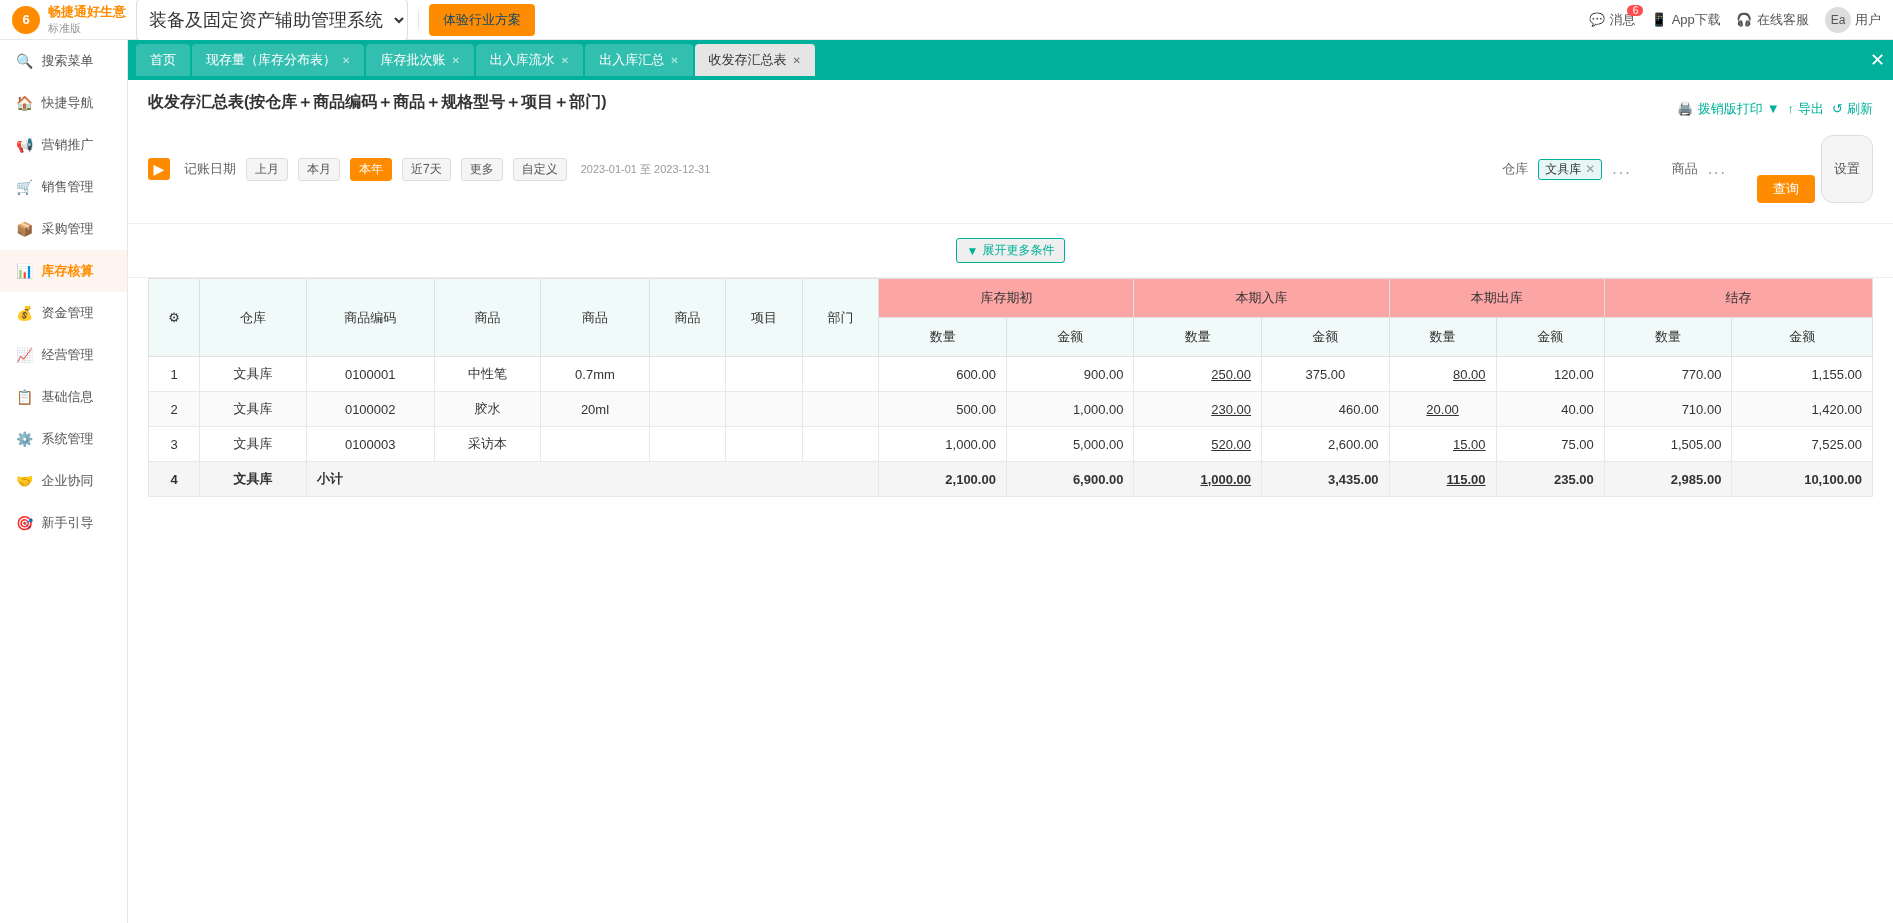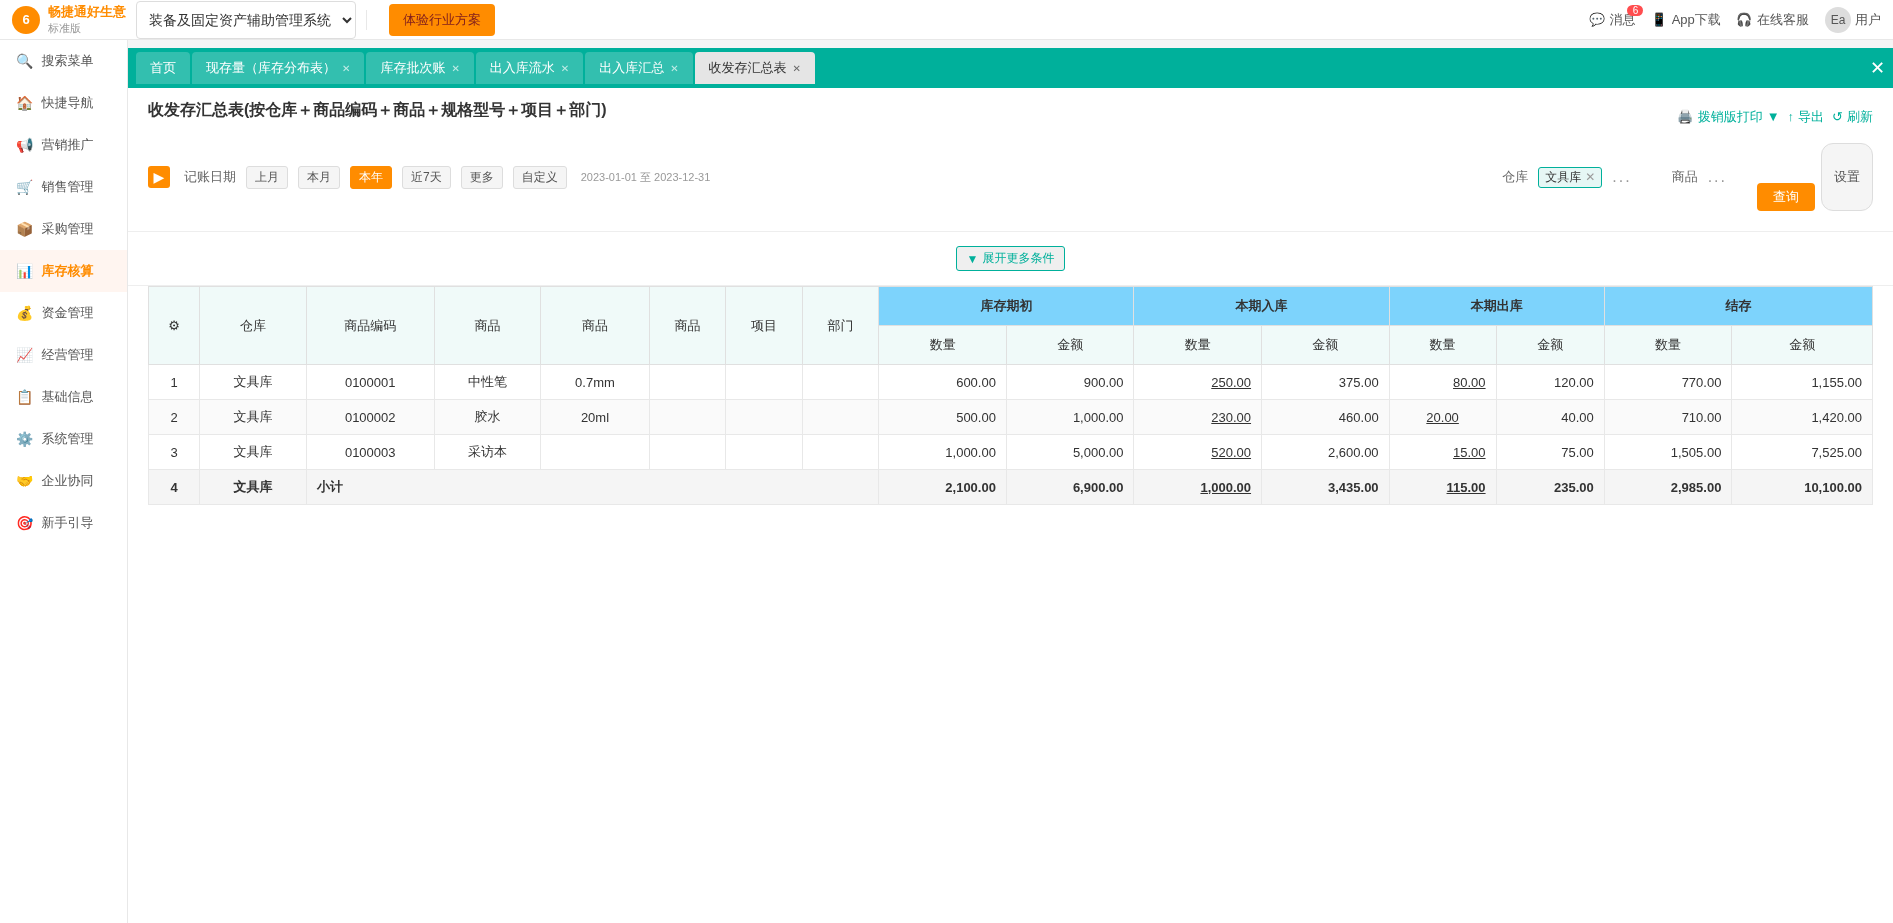--- a/index.html
+++ b/index.html
@@ -16,21 +16,21 @@
     .sidebar { width: 128px; background: #fff; border-right: 1px solid #e8e8e8; display: flex; flex-direction: column; }
     .sidebar-menu { flex: 1; overflow-y: auto; }
     .sidebar-item { display: flex; align-items: center; gap: 8px; padding: 12px 16px; cursor: pointer; color: #555; font-size: 13px; }
     .sidebar-item.active { background: #fff5f0; color: #ff8c00; font-weight: bold; }
     .sidebar-item .icon { font-size: 14px; }
 
     
     .content-area { flex: 1; display: flex; flex-direction: column; overflow: hidden; }
 
     
-    .tab-bar { height: 40px; background: #00b09b; display: flex; align-items: center; padding: 0 8px; gap: 2px; position: relative; margin-top: 8px; }
+    .tab-bar { height: 40px; background: #00b09b; display: flex; align-items: center; padding: 0 8px; gap: 2px; position: relative; }
     .tab { display: flex; align-items: center; gap: 6px; padding: 0 14px; height: 32px; background: rgba(255,255,255,0.2); color: #fff; border-radius: 4px 4px 0 0; cursor: pointer; font-size: 13px; }
     .tab.active { background: #e5e5e5; color: #333; }
     .tab .close-btn { font-size: 10px; cursor: pointer; opacity: 0.7; }
     .tab-close-all { margin-left: auto; color: #fff; cursor: pointer; font-size: 18px; }
 
     
     .page-content { flex: 1; overflow: auto; background: #fff; padding: 0; }
     .page-title { font-size: 16px; font-weight: bold; color: #333; margin-bottom: 12px; }
     .filter-label { color: #666; font-size: 13px; }
     .filter-btn { padding: 2px 8px; border-radius: 3px; cursor: pointer; font-size: 12px; background: #f5f5f5; border: 1px solid #ddd; color: #555; }
@@ -50,34 +50,34 @@
     
     .page-top { padding: 12px 20px; background: #fff; border-bottom: 1px solid #eee; }
     .page-title-row { display: flex; justify-content: space-between; align-items: center; margin-bottom: 10px; }
     .more-dots { color: #999; cursor: pointer; font-size: 16px; letter-spacing: 2px; }
 
     
     .table-wrapper { padding: 0 20px; overflow-x: auto; }
     table { width: 100%; border-collapse: collapse; font-size: 13px; }
     thead tr { background: #f0faf9; }
     thead th { padding: 10px 8px; text-align: center; color: #333; font-weight: normal; border: 1px solid #e0e0e0; white-space: nowrap; }
-    thead th.group-header { background: #7dd3fc; font-weight: bold; }
+    thead th.group-header { background: #fca5a5; font-weight: normal; }
     tbody tr { background: #fff; }
     tbody tr:nth-child(even) { background: #fafafa; }
     tbody td { padding: 8px 10px; text-align: center; border: 1px solid #e8e8e8; }
     .bold-row td { font-weight: bold; background: #f5f5f5; }
     tfoot tr { background: #f5f5f5; font-weight: bold; }
     tfoot td { padding: 10px 10px; text-align: center; border: 1px solid #e0e0e0; }
     .underline { text-decoration: underline; color: #333; }
 
     
     .logo-area { display: flex; align-items: center; gap: 8px; }
     .logo-circle { width: 28px; height: 28px; background: #ff8c00; border-radius: 50%; display: flex; align-items: center; justify-content: center; color: #fff; font-weight: bold; font-size: 13px; }
-    .sys-select { border: 1px solid #ddd; border-radius: 4px; padding: 9px 8px; font-size: 14px; color: #333; background: #fff; cursor: pointer; }
-    .experience-btn { background: #ff8c00; color: #7f1d1d; border: none; border-radius: 4px; padding: 7px 14px; cursor: pointer; font-size: 13px; margin-left: 12px; }
+    .sys-select { border: 1px solid #ddd; border-radius: 4px; padding: 9px 8px; font-size: 18px; color: #333; background: #fff; cursor: pointer; }
+    .experience-btn { background: #ff8c00; color: #0c4a6e; border: none; border-radius: 4px; padding: 7px 14px; cursor: pointer; font-size: 13px; }
     .top-bar-icon { display: flex; align-items: center; gap: 4px; color: #555; cursor: pointer; font-size: 13px; position: relative; }
     .badge { background: #ff4d4f; color: #fff; border-radius: 10px; font-size: 10px; padding: 0 4px; position: absolute; top: -6px; right: -8px; min-width: 16px; text-align: center; }
     .user-avatar { width: 26px; height: 26px; border-radius: 50%; background: #ddd; display: flex; align-items: center; justify-content: center; font-size: 12px; color: #555; }
 
     
     .expand-row { text-align: center; padding: 6px; border-bottom: 1px solid #eee; }
     .filter-row-line { display: flex; align-items: center; gap: 10px; margin-bottom: 8px; flex-wrap: wrap; }
     .arrow-btn { width: 22px; height: 22px; background: #ff8c00; color: #fff; border: none; border-radius: 3px; cursor: pointer; display: flex; align-items: center; justify-content: center; font-size: 14px; margin-right: 4px; }
   </style>
 </head>
@@ -326,21 +326,21 @@
                 <td>文具库</td>
                 <td>0100001</td>
                 <td>中性笔</td>
                 <td>0.7mm</td>
                 <td></td>
                 <td></td>
                 <td></td>
                 <td style="text-align:right;">600.00</td>
                 <td style="text-align:right;">900.00</td>
                 <td style="text-align:right;"><span class="underline">250.00</span></td>
-                <td style="text-align:right;">375.00</td>
+                <td style="">375.00</td>
                 <td style="text-align:right;"><span class="underline">80.00</span></td>
                 <td style="text-align:right;">120.00</td>
                 <td style="text-align:right;">770.00</td>
                 <td style="text-align:right;">1,155.00</td>
               </tr>
 
               <tr>
                 <td>2</td>
                 <td>文具库</td>
                 <td>0100002</td>

